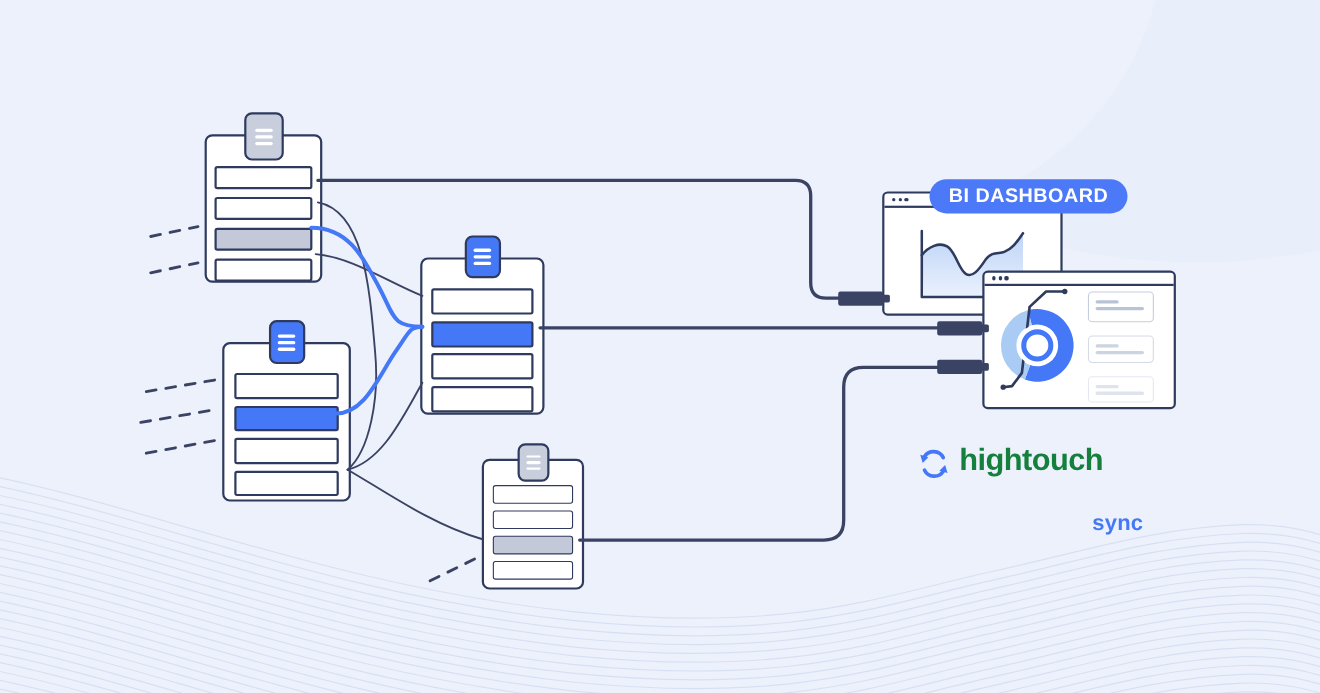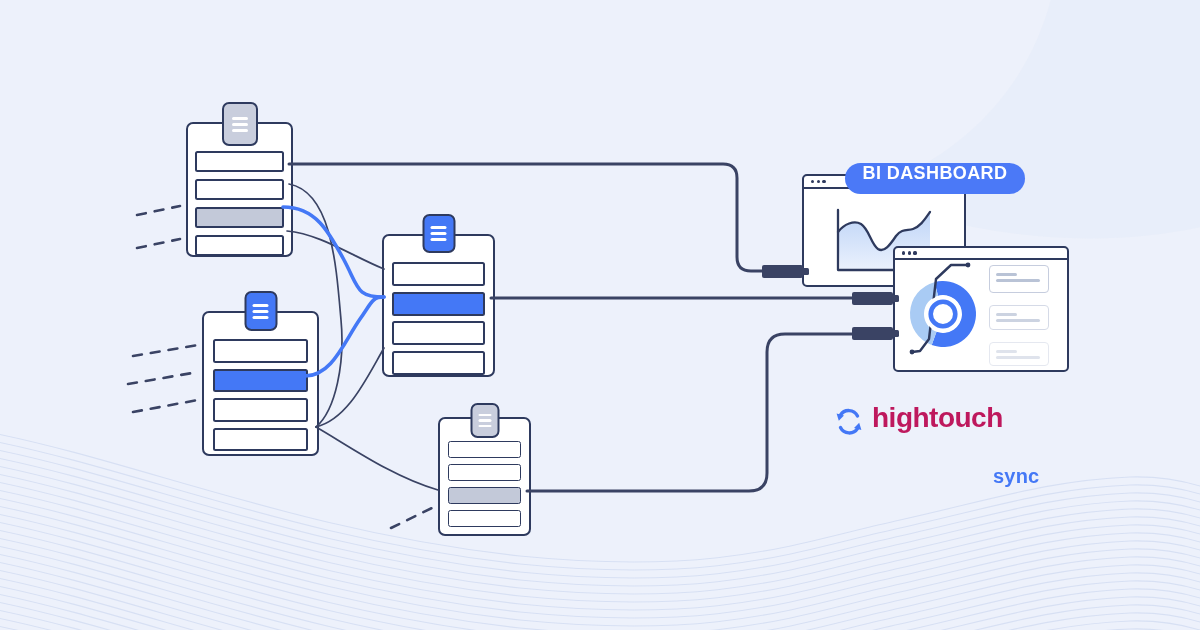--- a/index.html
+++ b/index.html
@@ -53,30 +53,30 @@
   .win-metrics .winbar{height:10px;}
 
   .metric-list{position:absolute;left:94px;top:17px;width:60px;}
   .litem{position:relative;border:1.6px solid #c6cdde;border-radius:4px;background:#fff;}
   .litem .l1,.litem .l2{position:absolute;left:6px;height:2.5px;background:var(--list_line);border-radius:2px;}
   .litem .l1{top:7px;width:21px;}
   .litem .l2{top:13px;width:44px;}
 
   
   .pill{position:absolute;left:845px;top:163px;width:180px;height:31px;border-radius:16px;
-    background:var(--pill_blue);color:#fff;display:flex;justify-content:center;
+    background:var(--pill_blue);color:#fff;display:flex;align-items:center;justify-content:center;
     font-size:18px;font-weight:800;letter-spacing:.4px;z-index:6;}
 
   
   #wires{position:absolute;left:0;top:0;z-index:5;pointer-events:none;}
 
   
   .logo{position:absolute;left:834px;top:402px;width:220px;height:58px;z-index:6;}
   .logo .mark{position:absolute;left:0;top:4px;}
-  .logo .name{position:absolute;left:38px;top:0;font-size:28px;font-weight:700;color:#be185d;letter-spacing:-.5px;}
+  .logo .name{position:absolute;left:38px;top:0;font-size:28px;font-weight:700;color:#15803d;letter-spacing:-.5px;}
   .logo .sub{position:absolute;left:159px;top:31px;font-size:20px;font-weight:700;color:var(--accent_blue);letter-spacing:.2px;margin-top:32px;}
 </style>
 </head>
 <body>
 
 <div class="stage">
 
   <svg id="bg" width="1200" height="630" viewBox="0 0 1200 630">
     <path d="M855,195 C965,160 1030,85 1052,-5 L1210,-5 L1210,225 C1080,255 955,230 855,195 Z" fill="#e4ebfa" opacity="0.5"></path>
     <g id="wavepaths" fill="none" style="stroke:var(--wave_line)" stroke-width="1.1" opacity="0.6">

